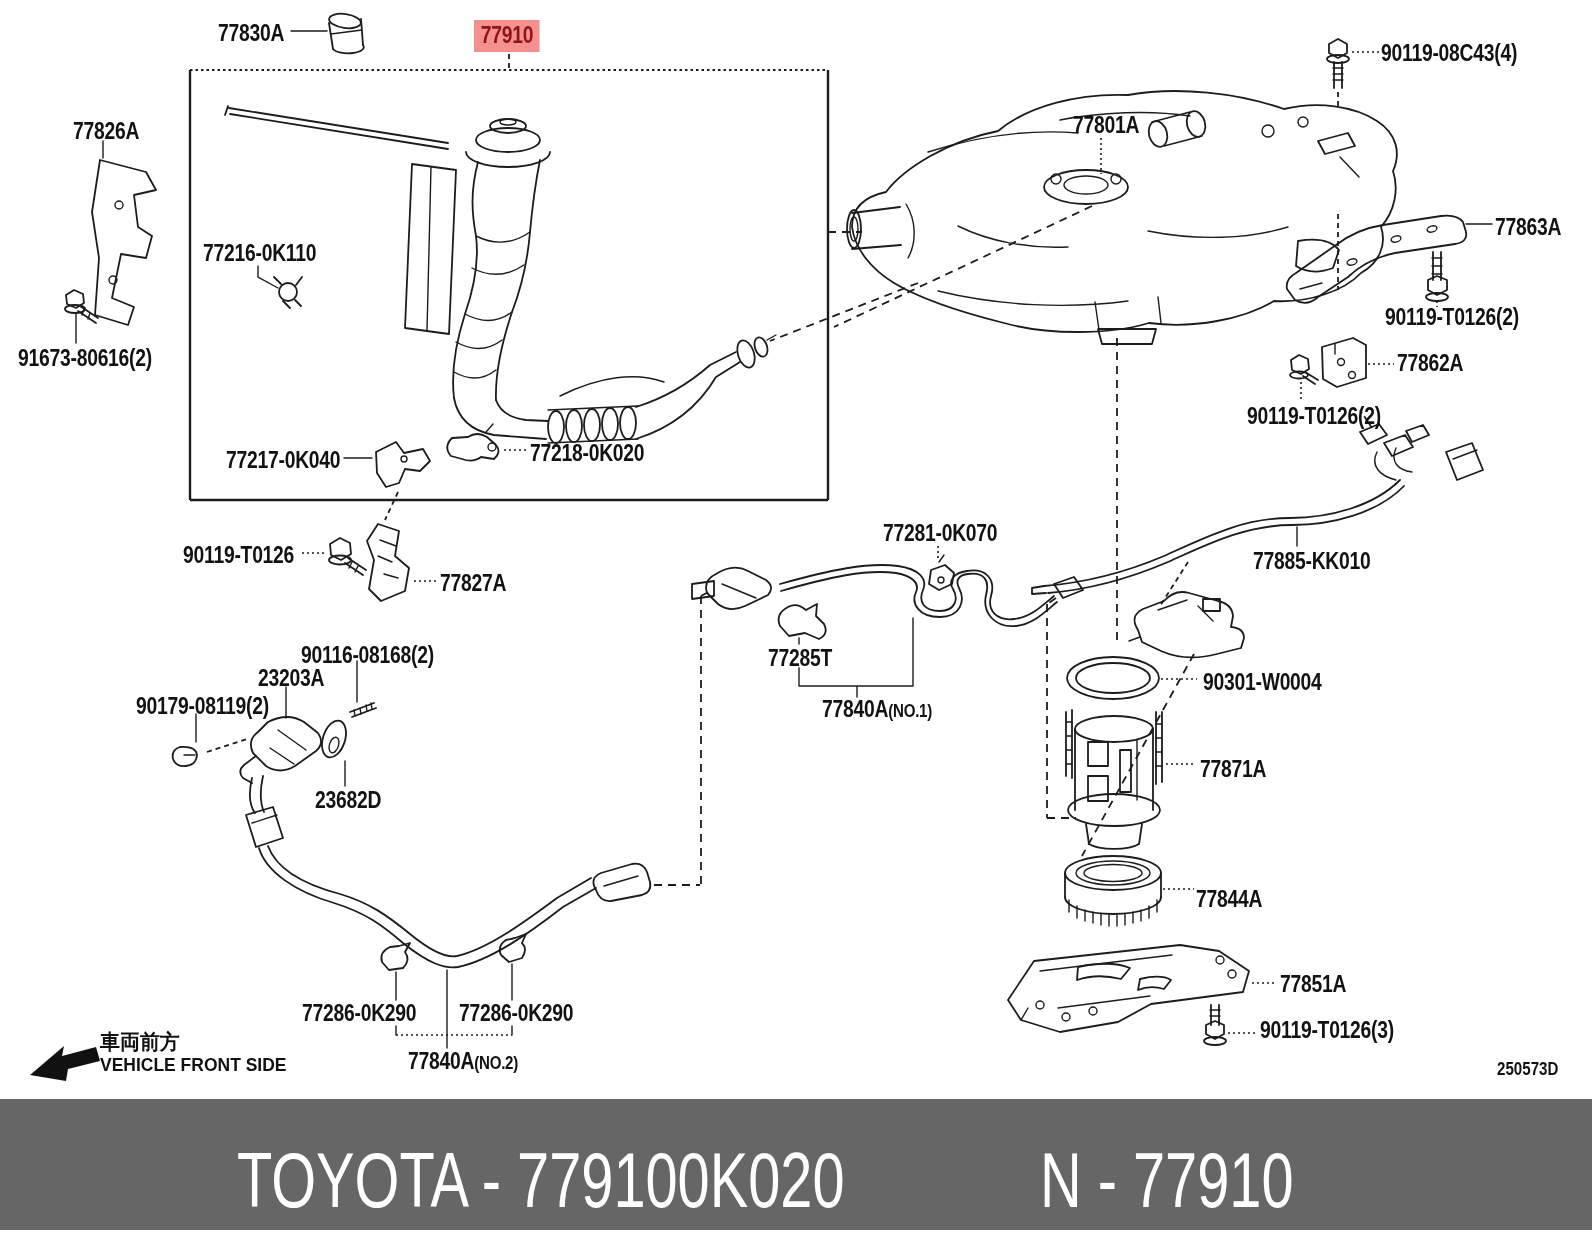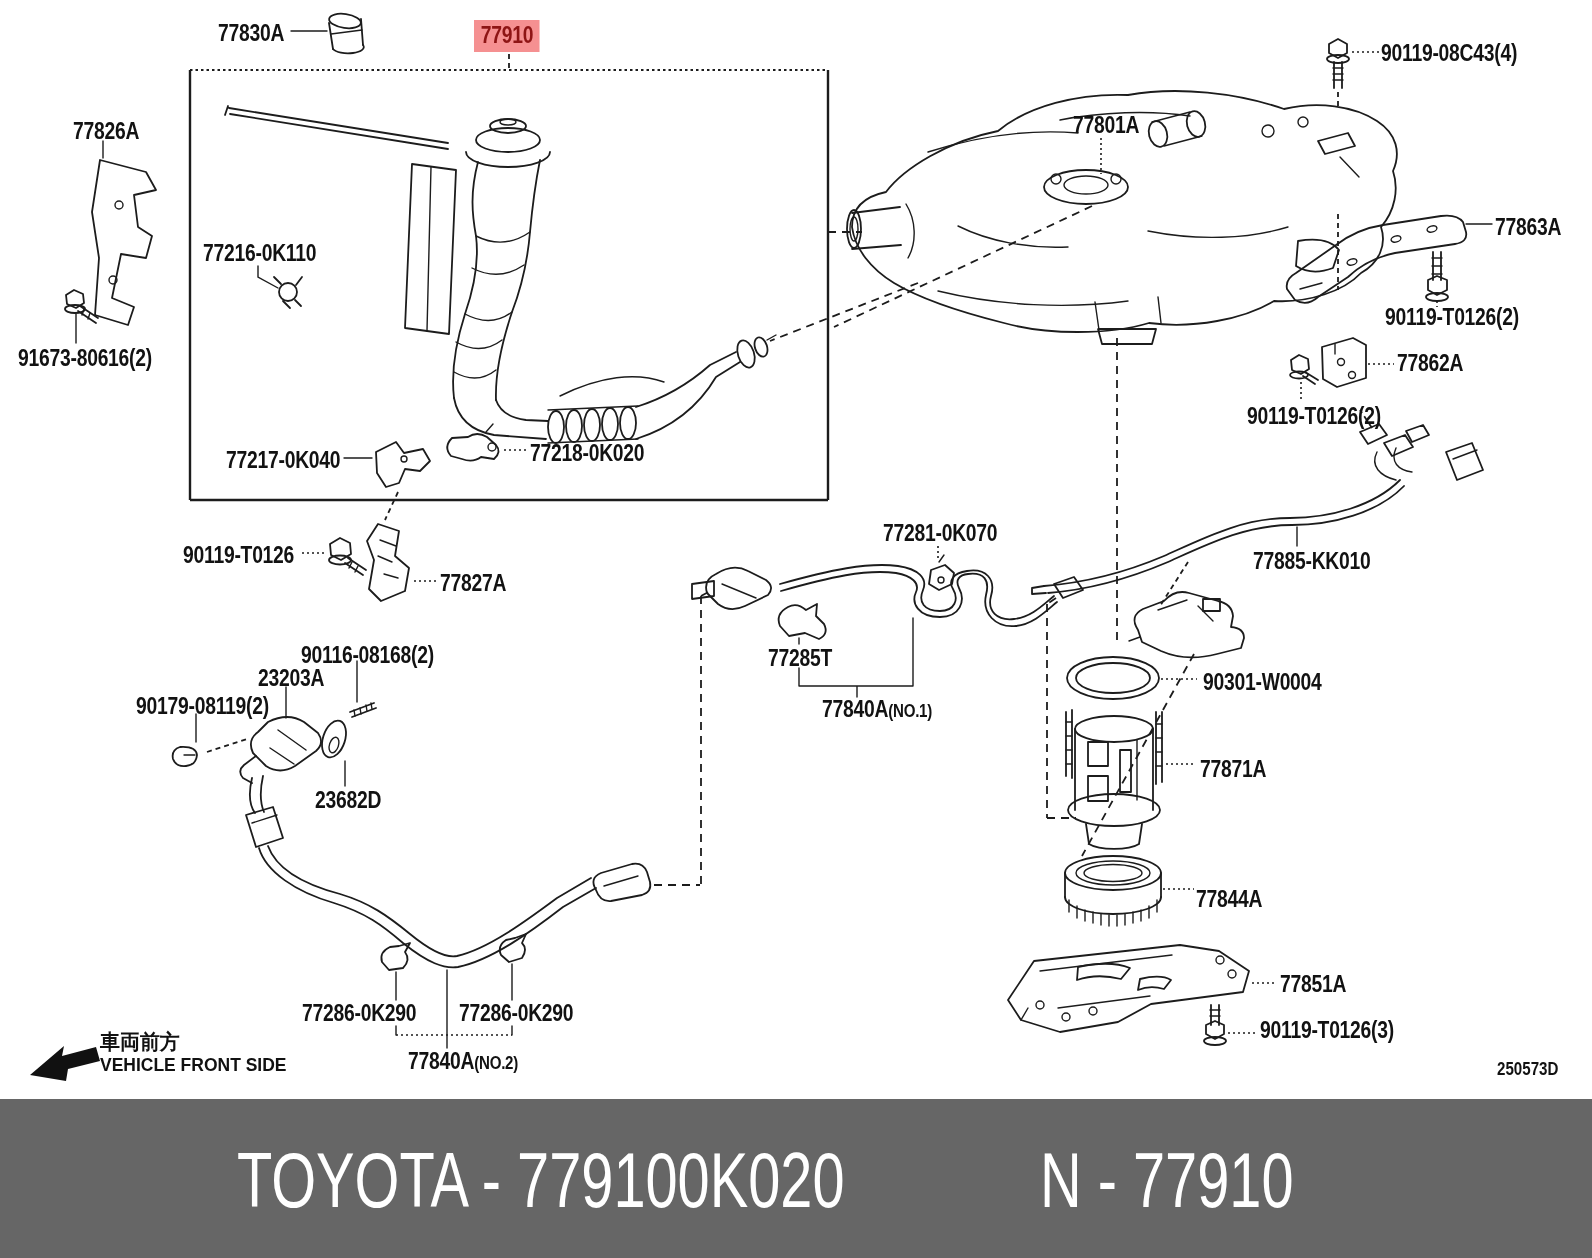--- a/index.html
+++ b/index.html
@@ -8,21 +8,21 @@
   #art{position:absolute;left:0;top:0;}
   .lbl{position:absolute;font:700 23px "Liberation Sans",sans-serif;color:#121212;
        letter-spacing:-0.3px;white-space:nowrap;transform:scaleX(0.84);transform-origin:0 0;}
   .lbl .sub{font-size:18px;font-weight:700;}
   .lbl.hl{background:#F59091;color:#8E1515;padding:2px 8px 3px;}
   .lbl.num{font-size:18px;letter-spacing:0;}
   .orient-jp{position:absolute;font:700 21px "Liberation Sans",sans-serif;color:#111;
        transform:scaleX(0.95);transform-origin:0 0;white-space:nowrap;}
   .orient-en{position:absolute;font:700 19px "Liberation Sans",sans-serif;color:#111;
        transform:scaleX(0.92);transform-origin:0 0;white-space:nowrap;}
-  #footer{position:absolute;left:0;top:1099px;width:1592px;height:159px;background:#666666;}
+  #footer{position:absolute;left:0;top:1099px;width:1592px;height:131px;background:#666666;}
   .ftext{position:absolute;color:#ffffff;font:400 78px "Liberation Sans",sans-serif;
        transform:scaleX(0.74);transform-origin:0 0;white-space:nowrap;top:36px;}
   svg *{vector-effect:none;}
   .ln{fill:none;stroke:#1c1c1c;stroke-width:1.8;stroke-linecap:round;stroke-linejoin:round;}
   .thin{fill:none;stroke:#1c1c1c;stroke-width:1.4;stroke-linecap:round;}
   .dot{fill:none;stroke:#1c1c1c;stroke-width:1.6;stroke-dasharray:2,3;}
   .dsh{fill:none;stroke:#1c1c1c;stroke-width:1.8;stroke-dasharray:8,6;}
   .dsh2{fill:none;stroke:#1c1c1c;stroke-width:1.8;stroke-dasharray:5,4;}
   .boxdot{fill:none;stroke:#1c1c1c;stroke-width:2.2;stroke-dasharray:2.5,3;}
   .boxsolid{fill:none;stroke:#1c1c1c;stroke-width:2.4;}

